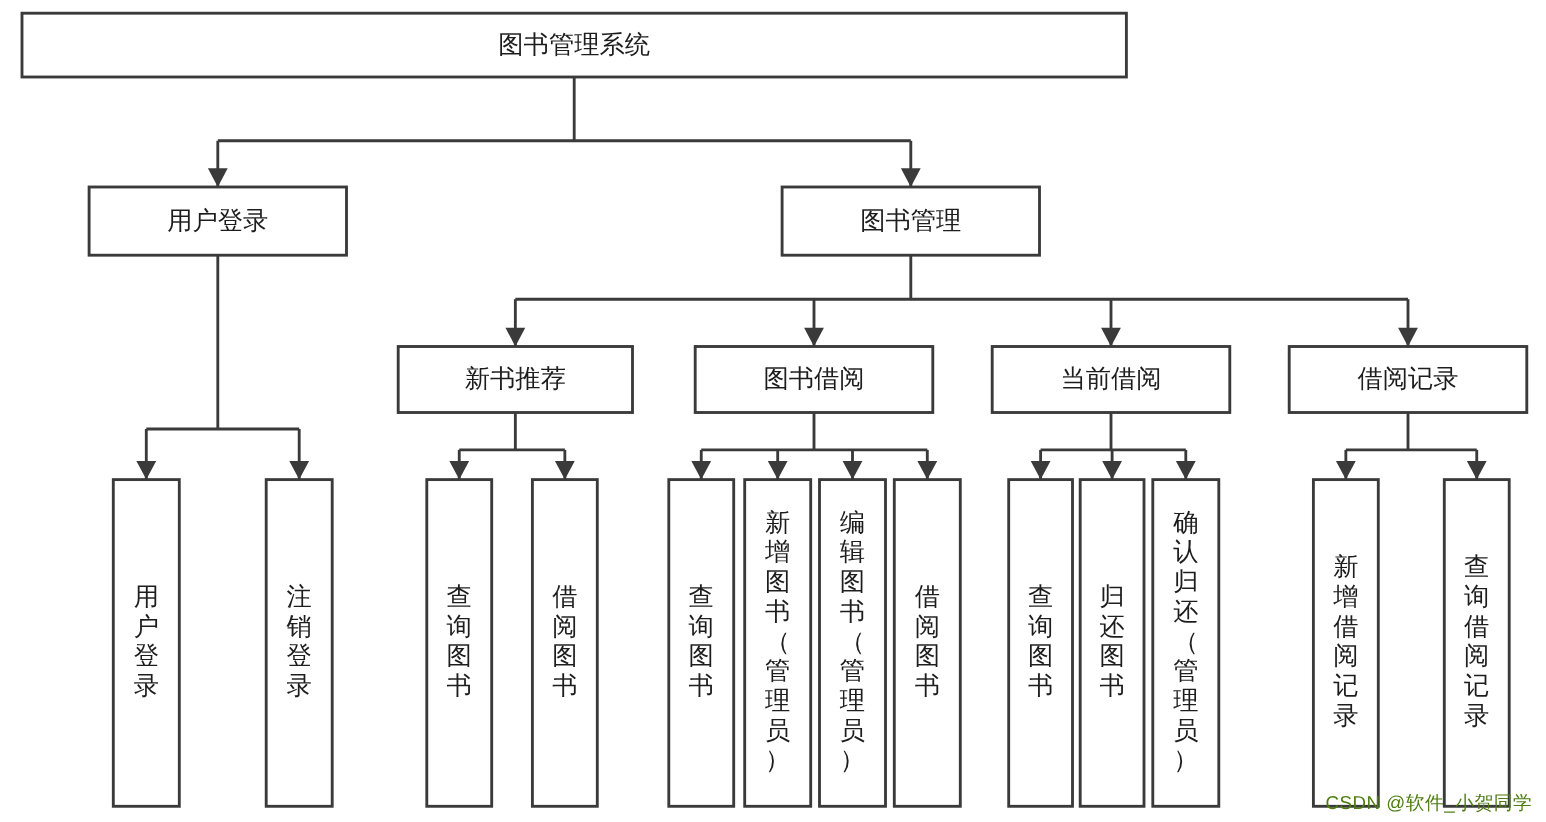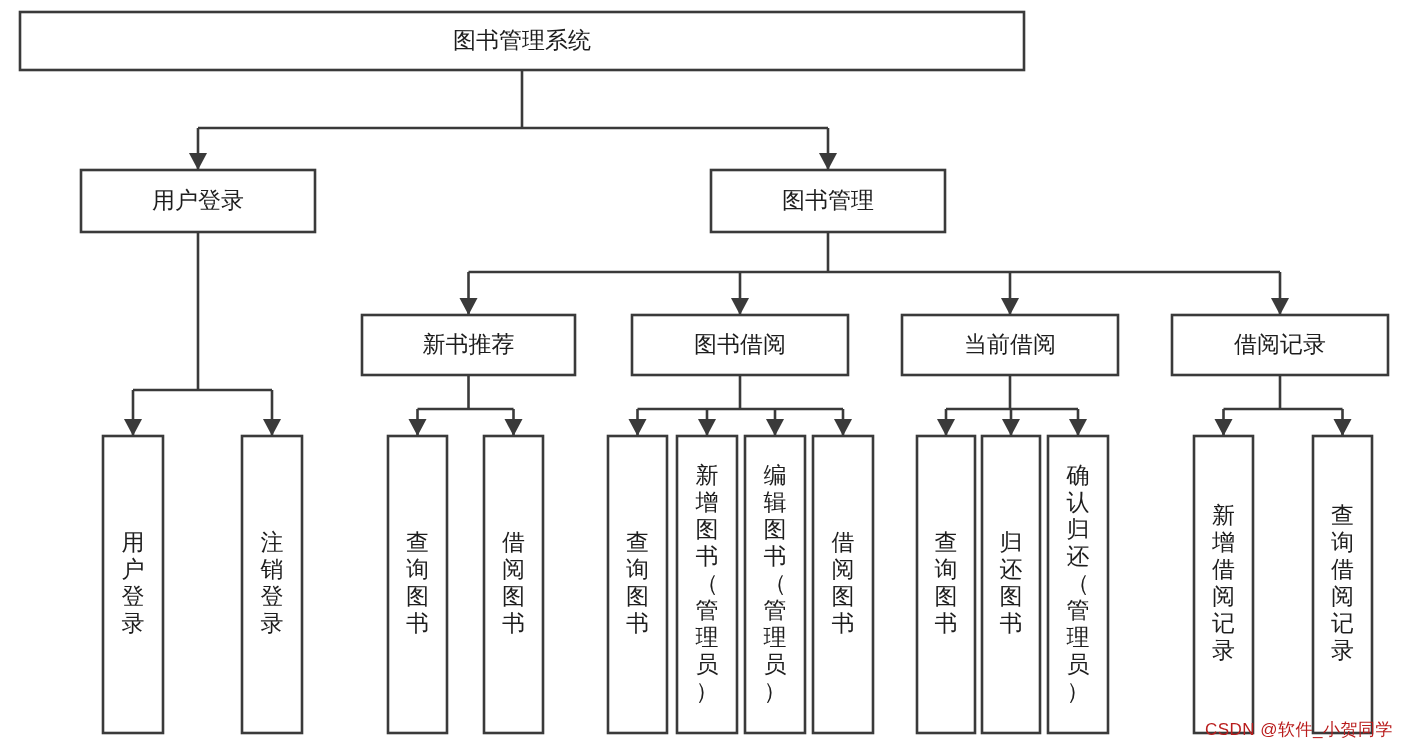--- a/index.html
+++ b/index.html
@@ -52,21 +52,21 @@
   }
   .label-v {
     font-size: 23px;
   }
   .watermark {
     position: absolute;
     right: 12px;
     bottom: 6px;
     font-family: "Liberation Sans", "DejaVu Sans", sans-serif;
     font-size: 17px;
-    color: #b91c1c;
+    color: #4d7c0f;
     letter-spacing: 0.5px;
     white-space: nowrap;
     pointer-events: none;
   }
 </style>
 </head>
 <body>
 
 <div id="diagram-root">
   <svg class="flow" viewBox="0 0 1405 747" xmlns="http://www.w3.org/2000/svg">

